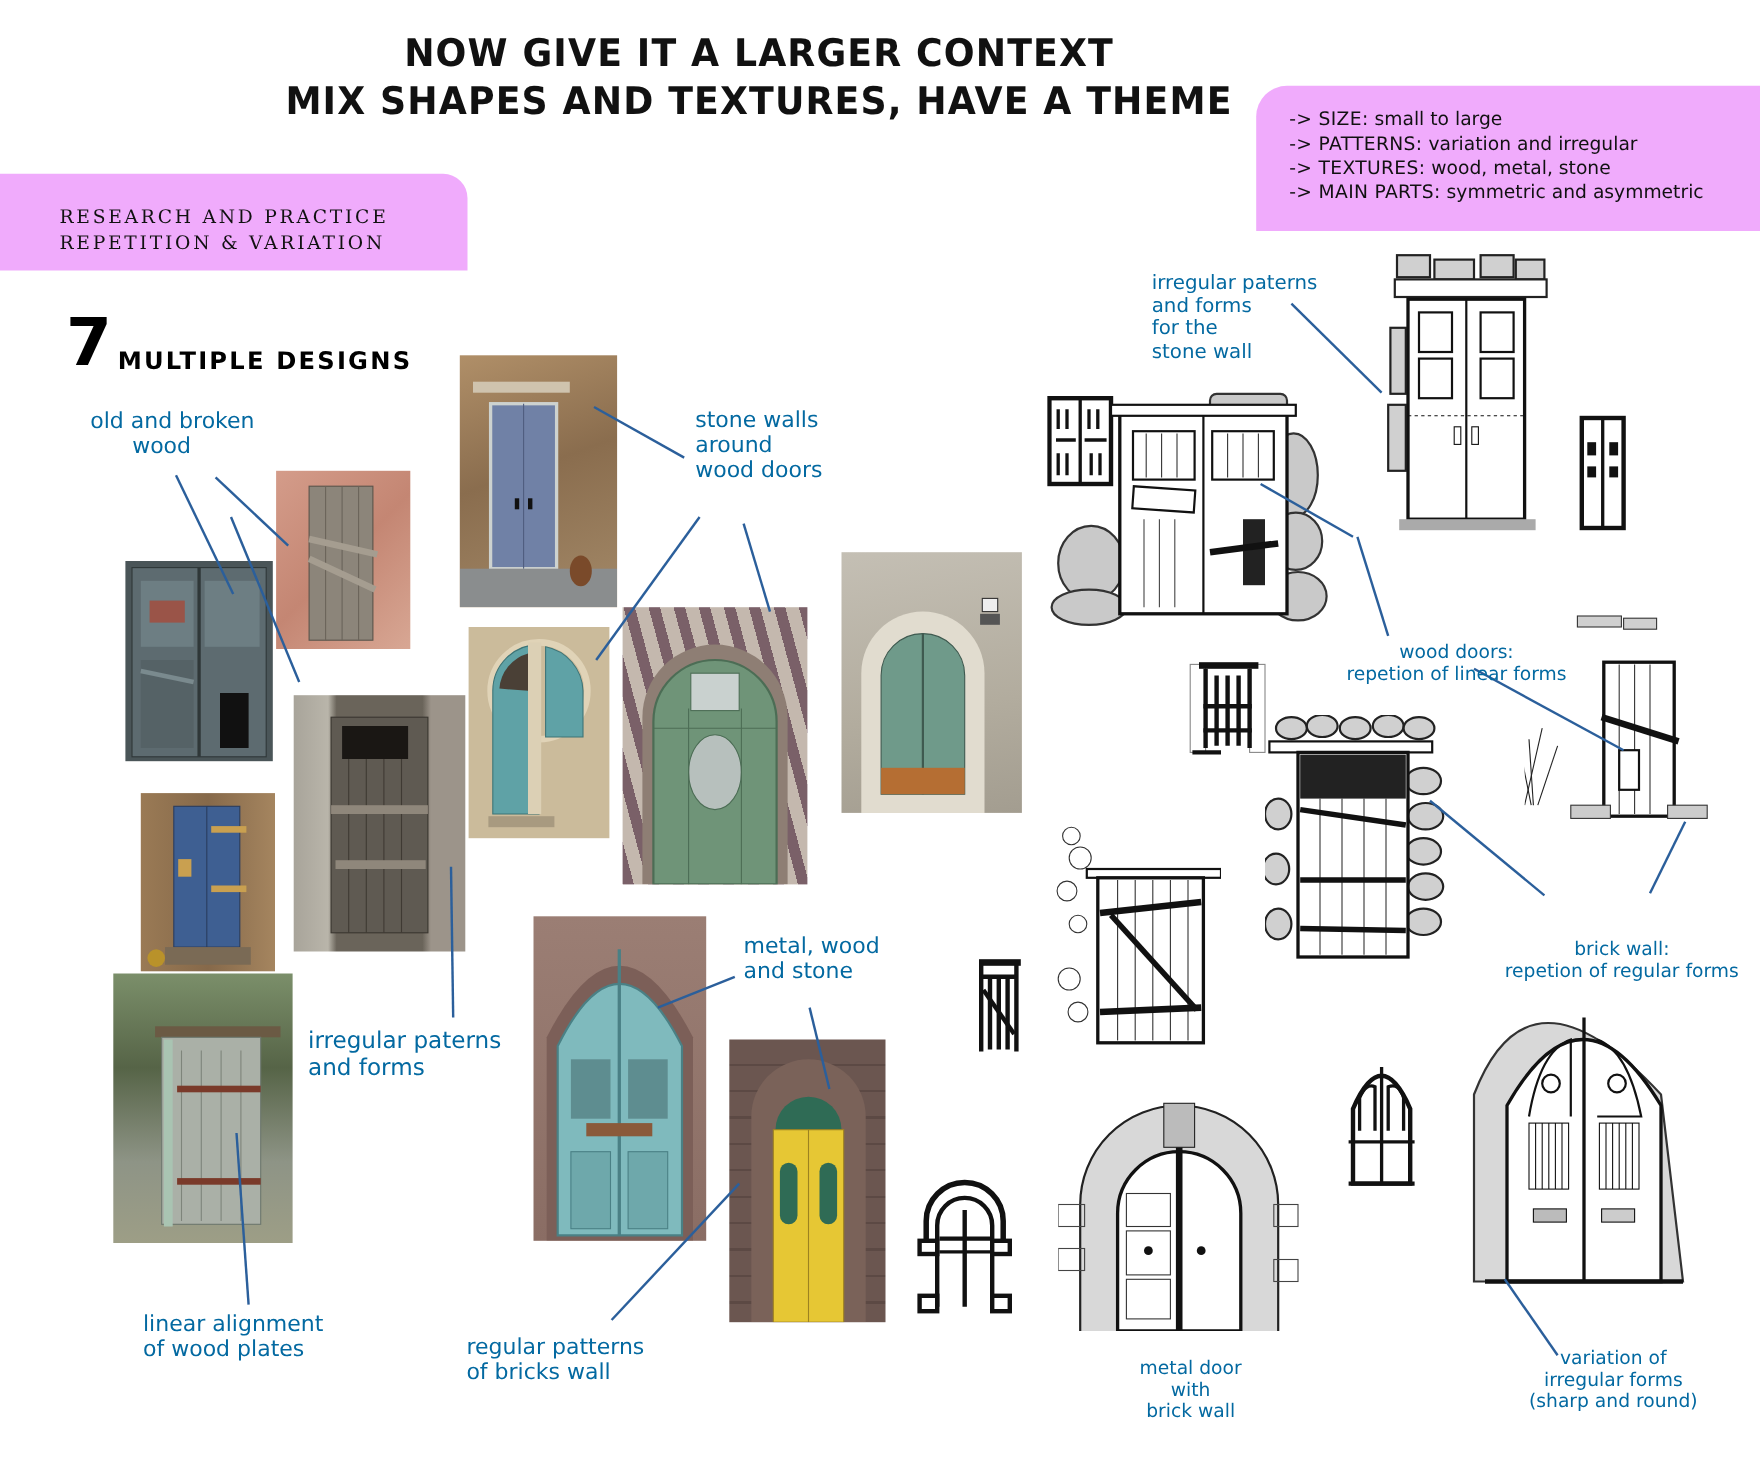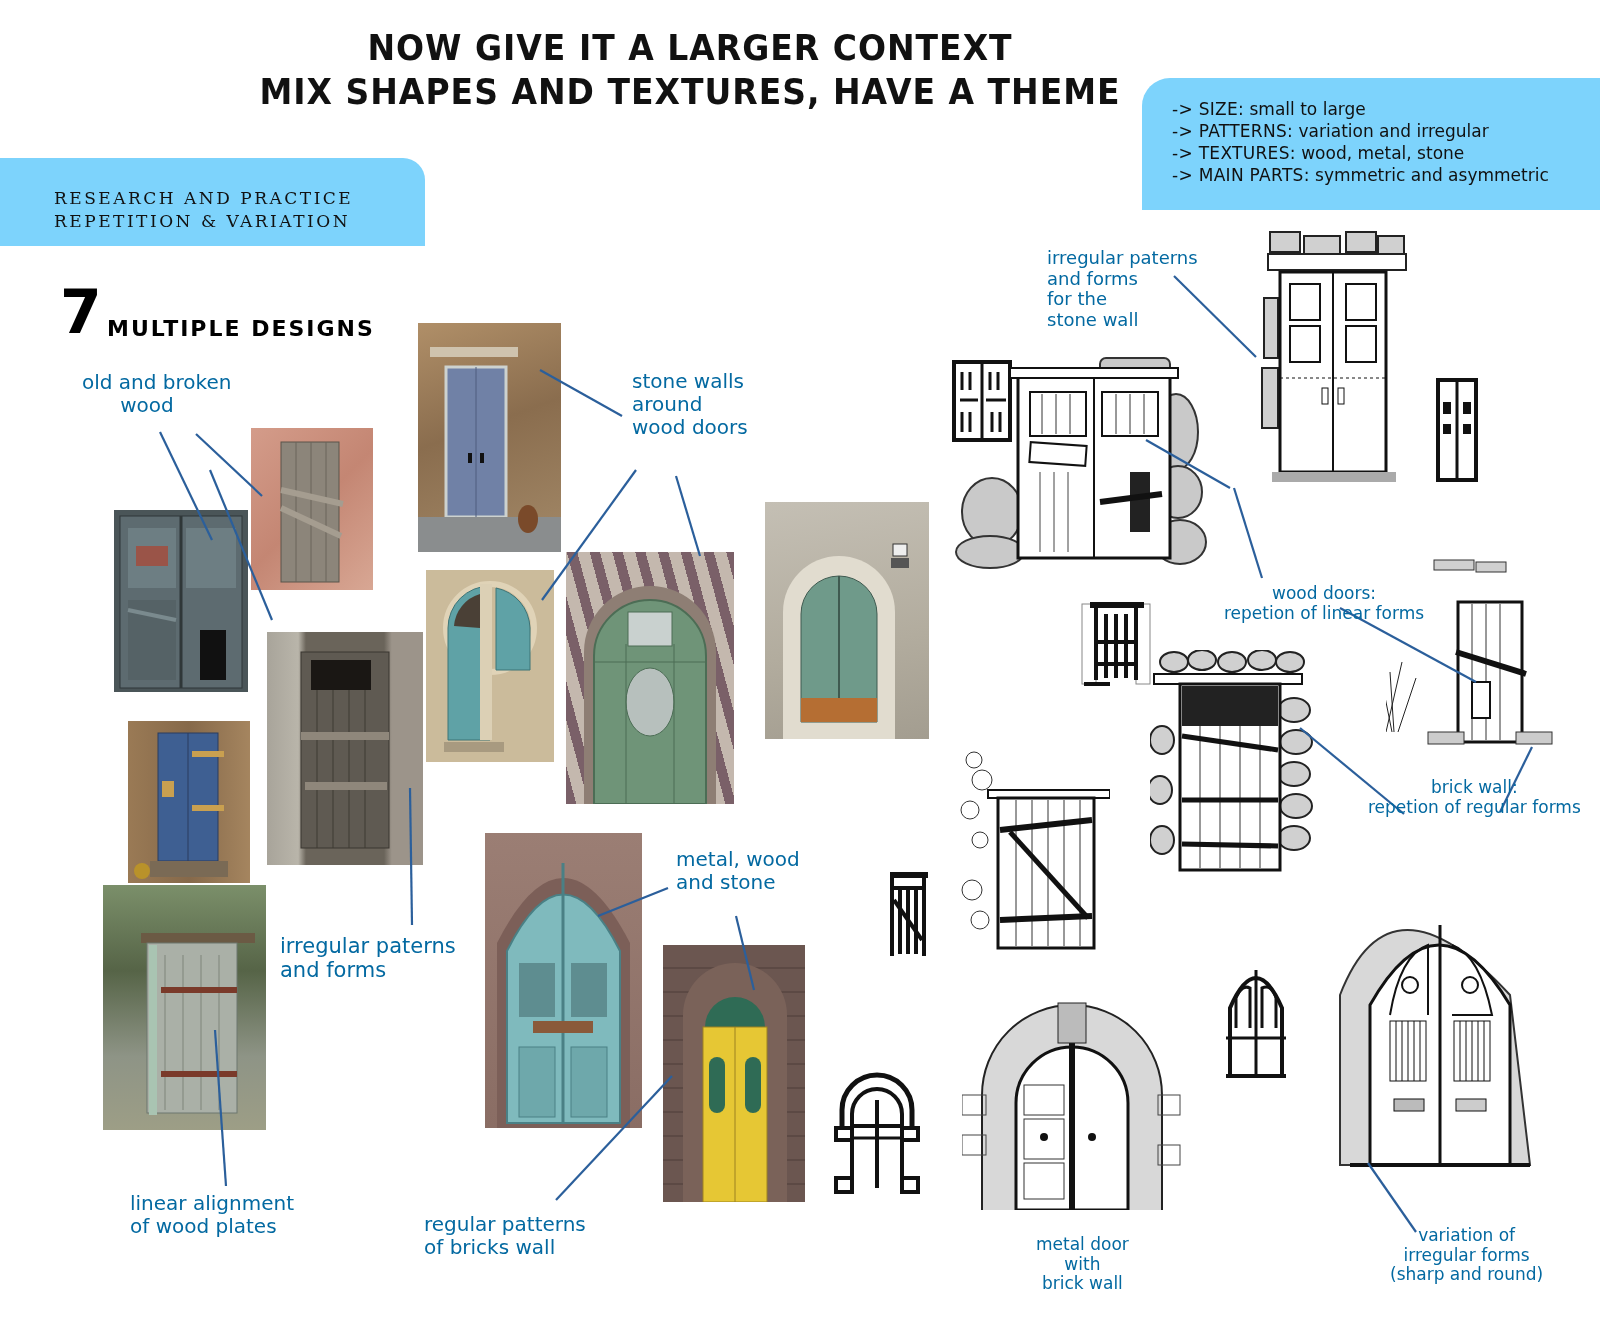--- a/index.html
+++ b/index.html
@@ -3,21 +3,21 @@
 <meta charset="utf-8">
 <style>
   * { box-sizing: border-box; margin: 0; padding: 0; }
   html, body { width: 1600px; height: 1337px; background: #ffffff; overflow: hidden; }
   body { position: relative; font-family: "DejaVu Sans", sans-serif; }
 
   .title { position: absolute; left: 0; width: 1380px; text-align: center; font-family: "DejaVu Sans", sans-serif; font-weight: bold; font-size: 33px; letter-spacing: 1px; color: #111; transform: scaleY(1.05); }
   .title.l1 { top: 28px; left: 0; width: 1380px; }
   .title.l2 { top: 72px; }
 
-  .yellow-box { position: absolute; background: #7dd3fc; }
+  .yellow-box { position: absolute; background: #f0abfc; }
   .research-box { left: 0; top: 158px; width: 425px; height: 88px; border-radius: 0 22px 0 0; }
   .research-box .line { position: absolute; left: 54px; font-family: "DejaVu Serif", serif; font-size: 17px; letter-spacing: 2.5px; color: #111; }
   .research-box .r1 { top: 30px; }
   .research-box .r2 { top: 53px; }
 
   .criteria-box { left: 1142px; top: 78px; width: 458px; height: 132px; border-radius: 28px 0 0 0; }
   .criteria-box .crit { position: absolute; left: 30px; font-family: "DejaVu Sans", sans-serif; font-size: 17px; color: #111; white-space: nowrap; }
   .crit .key { letter-spacing: 0.3px; }
 
   .section-num { position: absolute; left: 60px; top: 282px; font-family: "DejaVu Sans", sans-serif; font-weight: bold; font-size: 60px; color: #000; line-height: 1; }
@@ -511,20 +511,20 @@
 <div class="anno big" style="left:130px;top:1192px;">linear alignment
 of wood plates</div>
 <div class="anno big" style="left:424px;top:1213px;">regular patterns
 of bricks wall</div>
 <div class="anno med" style="left:1047px;top:248px;font-size:18px;">irregular paterns
 and forms
 for the
 stone wall</div>
 <div class="anno sm" style="left:1224px;top:584px;">wood doors:
 repetion of linear forms</div>
-<div class="anno sm" style="left:1368px;top:778px;">brick wall:
+<div class="anno sm" style="left:1368px;top:854px;">brick wall:
 repetion of regular forms</div>
 <div class="anno sm" style="left:1036px;top:1235px;">metal door
 with
 brick wall</div>
 <div class="anno sm" style="left:1390px;top:1226px;">variation of
 irregular forms
 (sharp and round)</div>
 
 </body></html>

